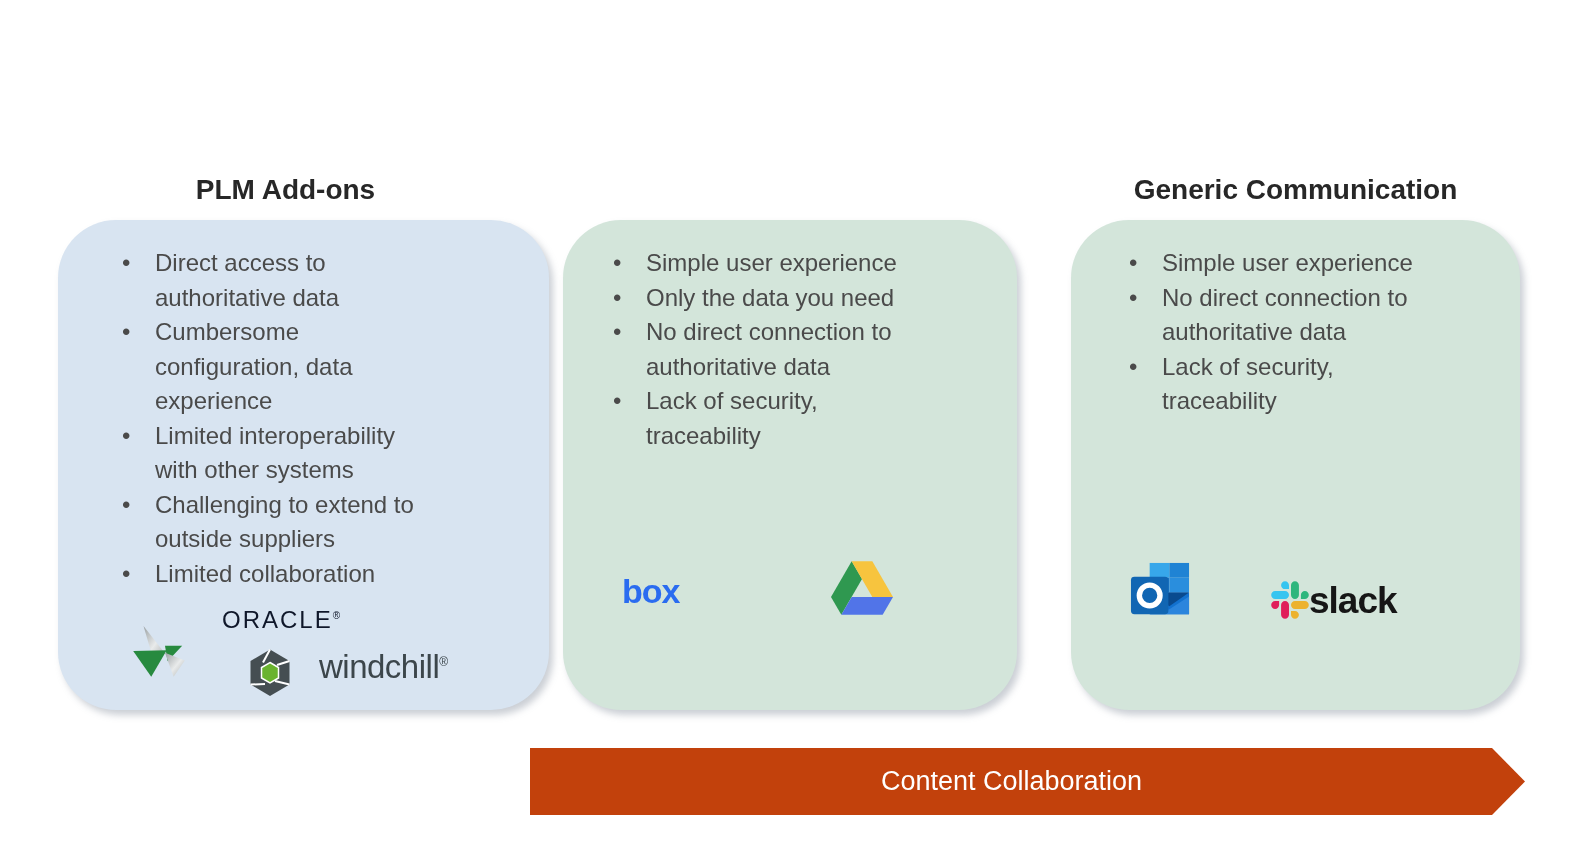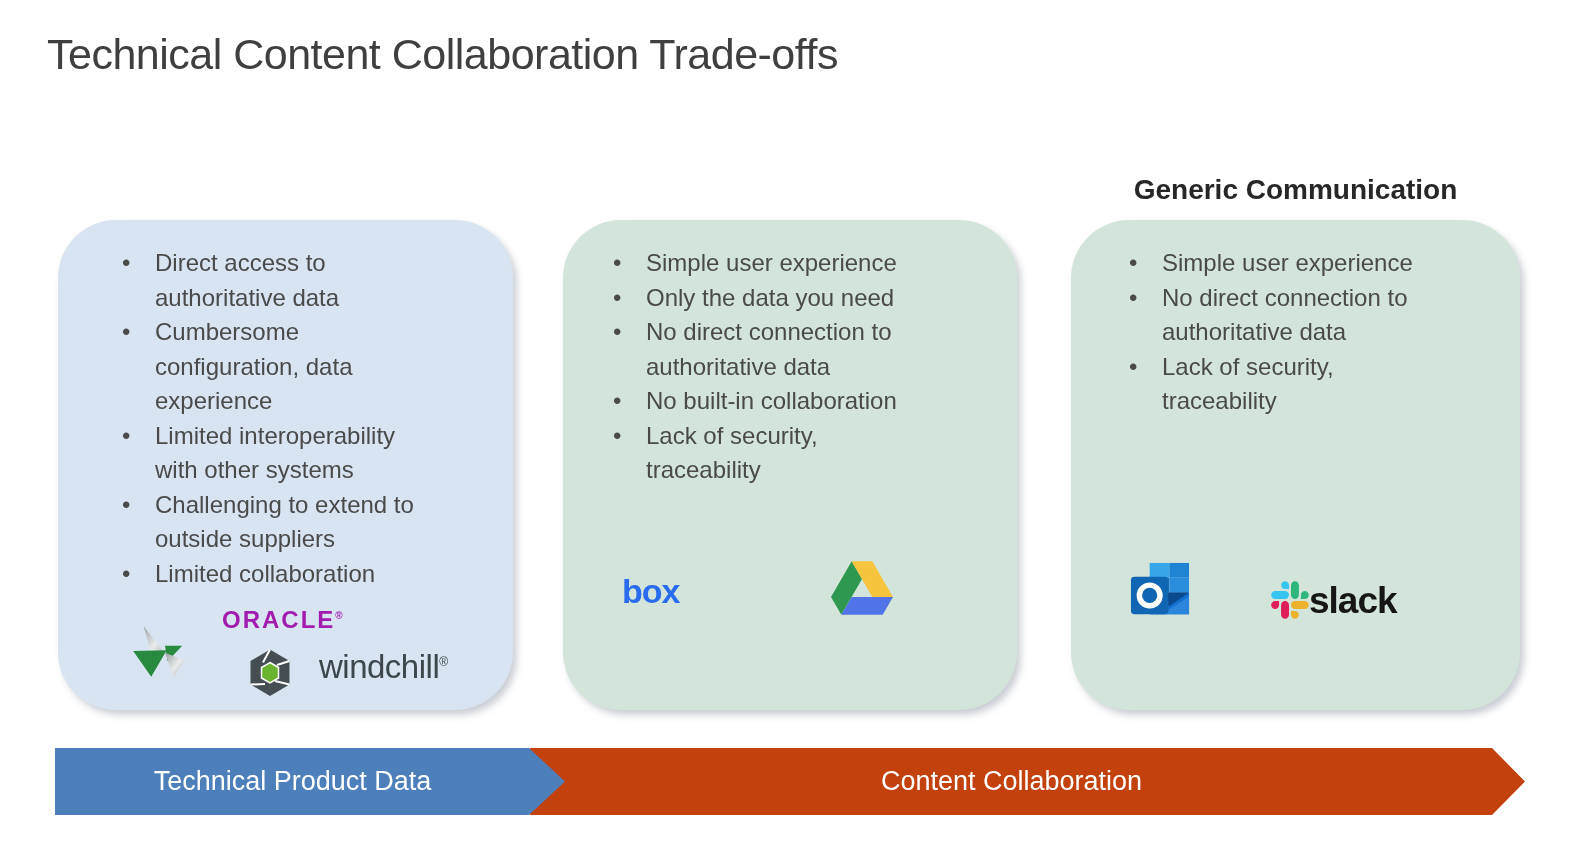--- a/index.html
+++ b/index.html
@@ -10,33 +10,33 @@
          color:#3f3f3f;letter-spacing:-0.5px;}
 
   .col-header{position:absolute;top:172px;font-size:28px;font-weight:600;color:#272727;
               text-align:center;line-height:36px;}
   .hdr1{left:58px;width:455px;}
   .hdr2{left:563px;width:454px;}
   .hdr3{left:1071px;width:449px;}
 
   .card{position:absolute;top:220px;height:490px;border-radius:58px;
         box-shadow:4px 5px 7px rgba(125,135,150,0.40);}
-  .card1{left:58px;width:455px;background:#d8e4f1;}
+  .card1{left:58px;width:491px;background:#d8e4f1;}
   .card2{left:563px;width:454px;background:#d3e5da;}
   .card3{left:1071px;width:449px;background:#d3e5da;}
 
   .bullets{list-style:none;margin:0;padding:26px 0 0 0;}
   .bullets li{position:relative;padding-left:35px;font-size:24px;line-height:34.5px;color:#4a4a4a;}
   .bullets li::before{content:"\2022";position:absolute;left:2px;top:0;color:#4a4a4a;}
   .card1 .bullets{margin-left:62px;width:312px;}
   .card2 .bullets{margin-left:48px;width:307px;}
   .card3 .bullets{margin-left:56px;width:306px;}
 
   .logo{position:absolute;}
-  .oracle-text{font-size:24px;font-weight:700;color:#a21caf;letter-spacing:2px;white-space:nowrap;}
+  .oracle-text{font-size:24px;font-weight:400;color:#0f172a;letter-spacing:2px;white-space:nowrap;}
   .oracle-text sup{font-size:10px;letter-spacing:0;}
   .windchill-wrap{display:flex;align-items:flex-start;gap:25px;}
   .windchill-text{font-size:33px;color:#3c464b;letter-spacing:-0.5px;white-space:nowrap;}
   .windchill-text sup{font-size:12px;}
   .box-text{font-size:34px;font-weight:700;color:#2a6cf0;letter-spacing:-1px;line-height:1;}
   .slack-wrap{display:flex;align-items:center;}
   .slack-text{font-size:37px;font-weight:700;color:#161616;letter-spacing:-1px;line-height:1;}
 
   .arrow{position:absolute;top:748px;height:67px;}
   .arrow-green{left:530px;width:995px;background:#c2410c;z-index:1;
@@ -46,22 +46,22 @@
   .arrow-label{display:block;height:67px;line-height:67px;text-align:center;
     color:#ffffff;font-size:27px;}
   .arrow-blue .arrow-label{width:475px;}
   .arrow-green .arrow-label{width:963px;}
 </style>
 </head>
 <body>
 
 <div class="slide">
 
-  <h1 class="title">Technical Content Collaboration Trade-offs</h1>
 
+  <div class="col-header hdr1">PLM Add-ons</div>
   <div class="col-header hdr3">Generic Communication</div>
 
   <div class="card card1">
     <ul class="bullets">
       <li>Direct access to authoritative data</li>
       <li>Cumbersome configuration, data experience</li>
       <li>Limited interoperability with other systems</li>
       <li>Challenging to extend to outside suppliers</li>
       <li>Limited collaboration</li>
     </ul>
@@ -95,21 +95,20 @@
       </svg>
       <div class="windchill-text"><span>windchill</span><sup>®</sup></div>
     </div>
   </div>
 
   <div class="card card2">
     <ul class="bullets">
       <li>Simple user experience</li>
       <li>Only the data you need</li>
       <li>No direct connection to authoritative data</li>
-      <li>No built-in collaboration</li>
       <li>Lack of security, traceability</li>
     </ul>
 
     <div class="logo box-text" style="left:59px;top:354px;">box</div>
 
     <div class="logo" style="left:268px;top:341px;width:62px;height:54px;">
       <svg width="62" height="54" viewBox="0 0 1443 1250">
         <polygon points="481,0 722,417 240,1250 0,833" fill="#2f9850"></polygon>
         <polygon points="481,0 962,0 1443,833 962,833" fill="#f7c43e"></polygon>
         <polygon points="481,833 1443,833 1202,1250 240,1250" fill="#5174e8"></polygon>
@@ -145,17 +144,14 @@
         <path fill="#2eb67d" d="M97.6,45.8c0-7.1,5.8-12.9,12.9-12.9s12.9,5.8,12.9,12.9s-5.8,12.9-12.9,12.9H97.6V45.8z M91.1,45.8c0,7.1-5.8,12.9-12.9,12.9s-12.9-5.8-12.9-12.9V13.5c0-7.1,5.8-12.9,12.9-12.9s12.9,5.8,12.9,12.9V45.8z"></path>
         <path fill="#ecb22e" d="M78.2,97.6c7.1,0,12.9,5.8,12.9,12.9s-5.8,12.9-12.9,12.9s-12.9-5.8-12.9-12.9V97.6H78.2z M78.2,91.1c-7.1,0-12.9-5.8-12.9-12.9s5.8-12.9,12.9-12.9h32.3c7.1,0,12.9,5.8,12.9,12.9s-5.8,12.9-12.9,12.9H78.2z"></path>
       </svg>
       <div class="slack-text">slack</div>
     </div>
   </div>
 
   <div class="arrow arrow-green">
     <span class="arrow-label">Content Collaboration</span>
   </div>
-  <div class="arrow arrow-blue">
-    <span class="arrow-label">Technical Product Data</span>
-  </div>
 
 </div>
 
 </body></html>

